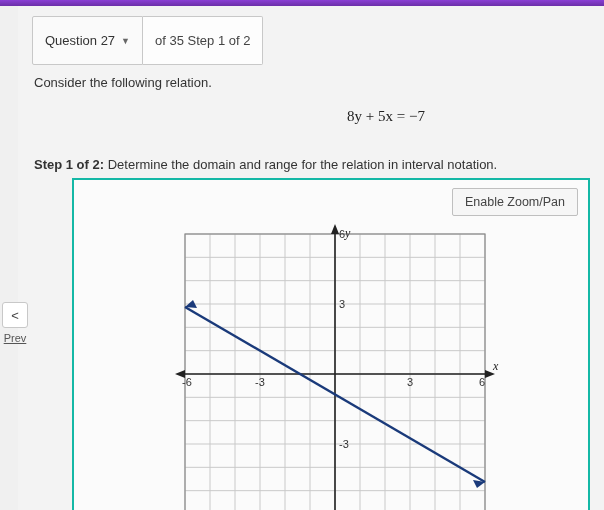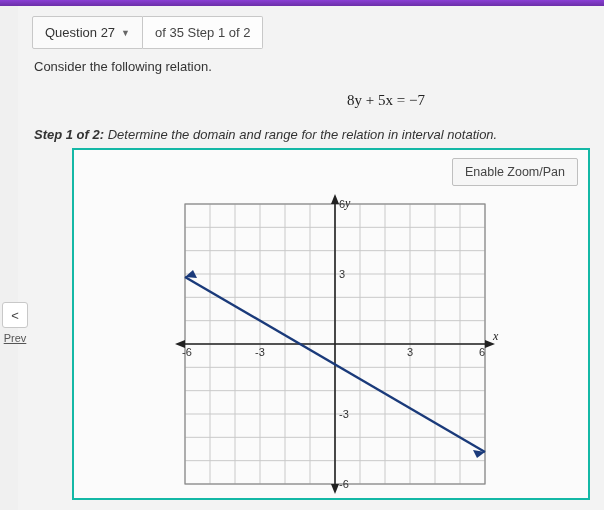--- a/index.html
+++ b/index.html
@@ -49,45 +49,44 @@
       text-align: center;
     }
     .q-btn .caret {
       font-size: 9px;
       color: #666;
     }
     .q-suffix {
       border: 1px solid #c8c8c8;
       border-left: none;
       background: #fdfdfd;
-      padding: 8px 12px;
+      padding: 16px 12px;
       font-size: 13px;
       color: #444;
       display: flex;
       align-items: center;
       border-radius: 0 2px 2px 0;
     }
     .prompt {
       font-size: 13px;
       color: #333;
       margin: 8px 0 18px 2px;
     }
     .equation {
       text-align: center;
       font-size: 15px;
       color: #222;
       font-family: "Times New Roman", serif;
-      margin-bottom: 18px;
+      margin-bottom: 32px;
       margin-left: 150px;
     }
     .step-line {
       font-size: 13px;
       color: #333;
       margin: 0 0 6px 2px;
-      font-style: italic;
     }
     .step-line b { font-weight: 600; }
     .graph-region {
       border: 2px solid #14b8a6;
       background: #fbfbfb;
       padding: 6px 10px 4px 18px;
       margin-left: 40px;
       position: relative;
     }
     .zoom-btn {

